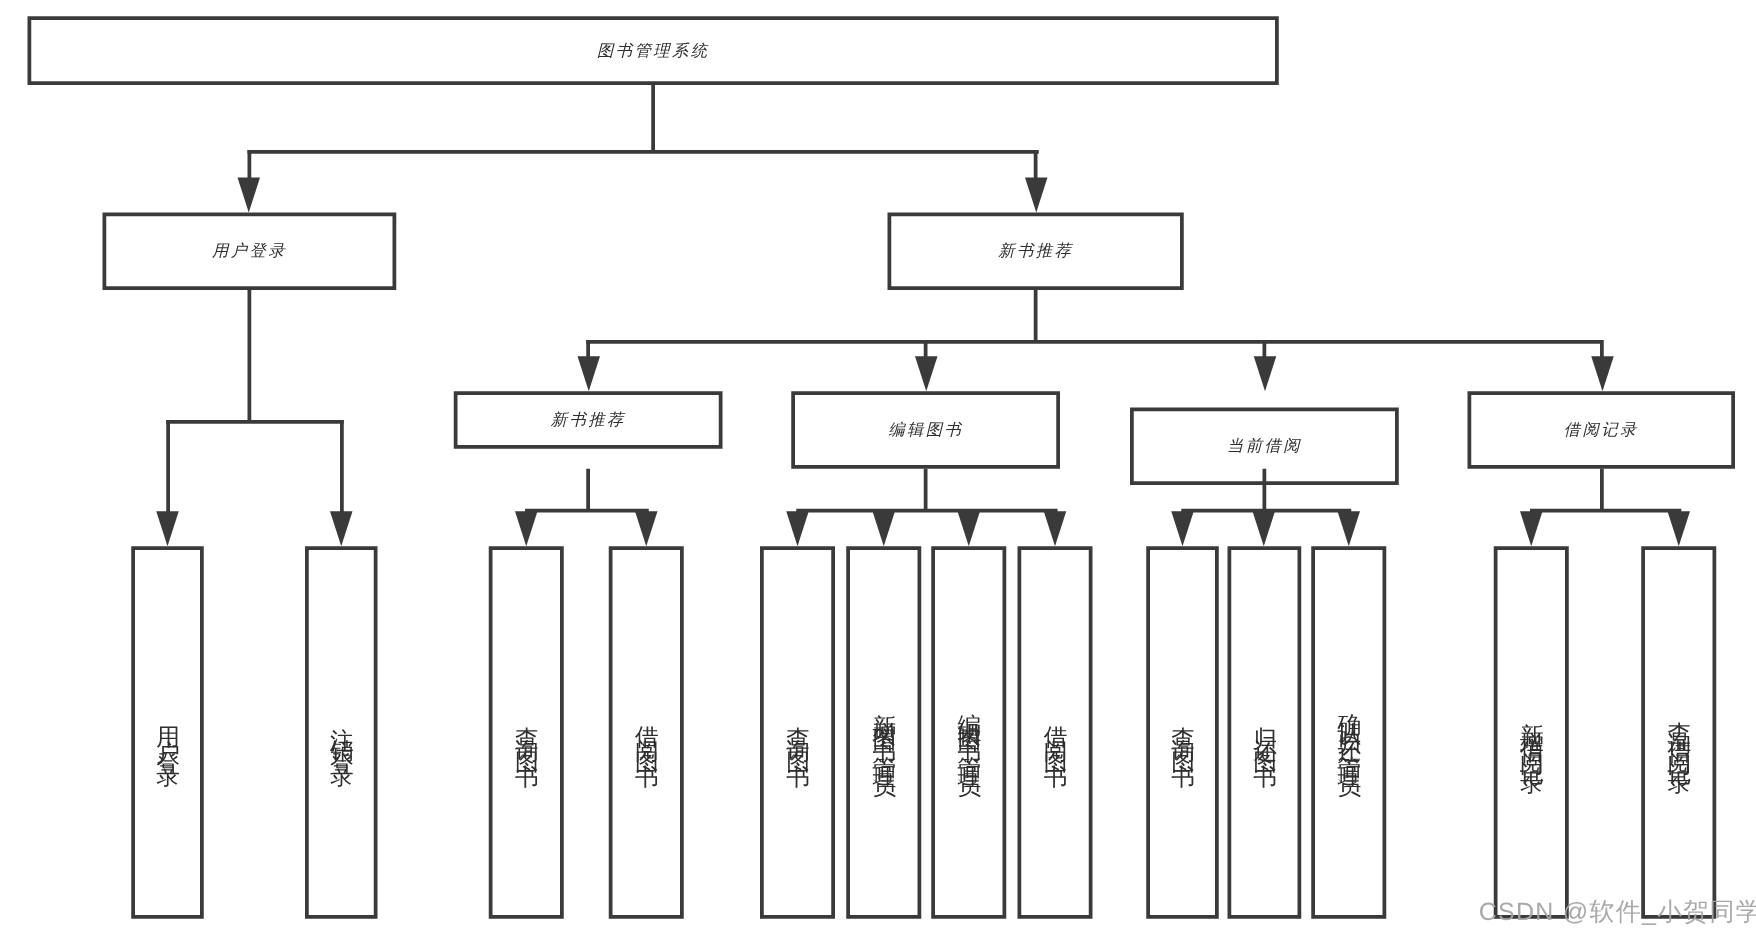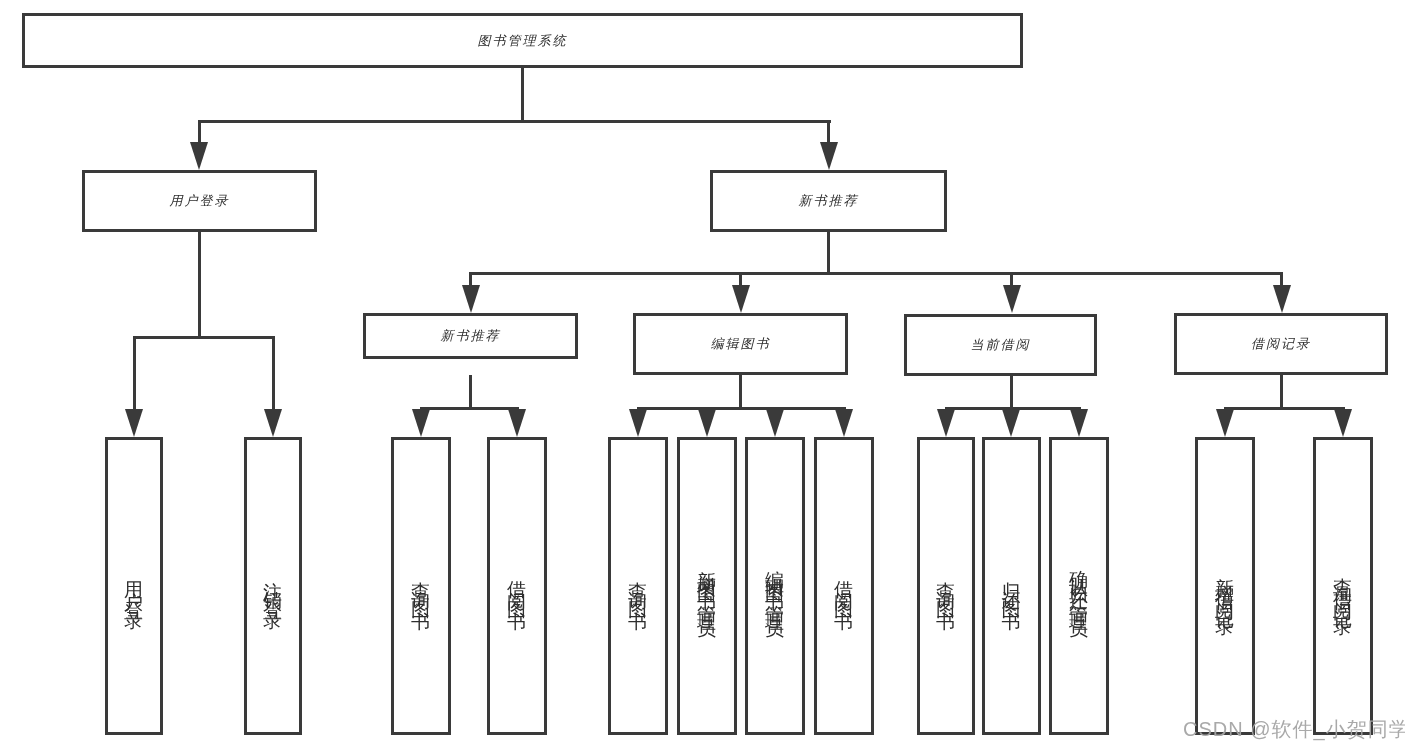--- a/index.html
+++ b/index.html
@@ -50,21 +50,21 @@
   <div class="box" style="left:710px;top:170px;width:237px;height:62px">
     <span class="hlabel">新书推荐</span>
   </div>
 
   <div class="box" style="left:363px;top:313px;width:215px;height:46px">
     <span class="hlabel">新书推荐</span>
   </div>
   <div class="box" style="left:633px;top:313px;width:215px;height:62px">
     <span class="hlabel">编辑图书</span>
   </div>
-  <div class="box" style="left:904px;top:314px;width:193px;height:62px">
+  <div class="box" style="left:904px;top:326px;width:215px;height:62px">
     <span class="hlabel">当前借阅</span>
   </div>
   <div class="box" style="left:1174px;top:313px;width:214px;height:62px">
     <span class="hlabel">借阅记录</span>
   </div>
 
   <div class="box" style="left:105px;top:437px;width:58px;height:298px">
     <span class="vlabel">用户登录</span>
   </div>
   <div class="box" style="left:244px;top:437px;width:58px;height:298px">

